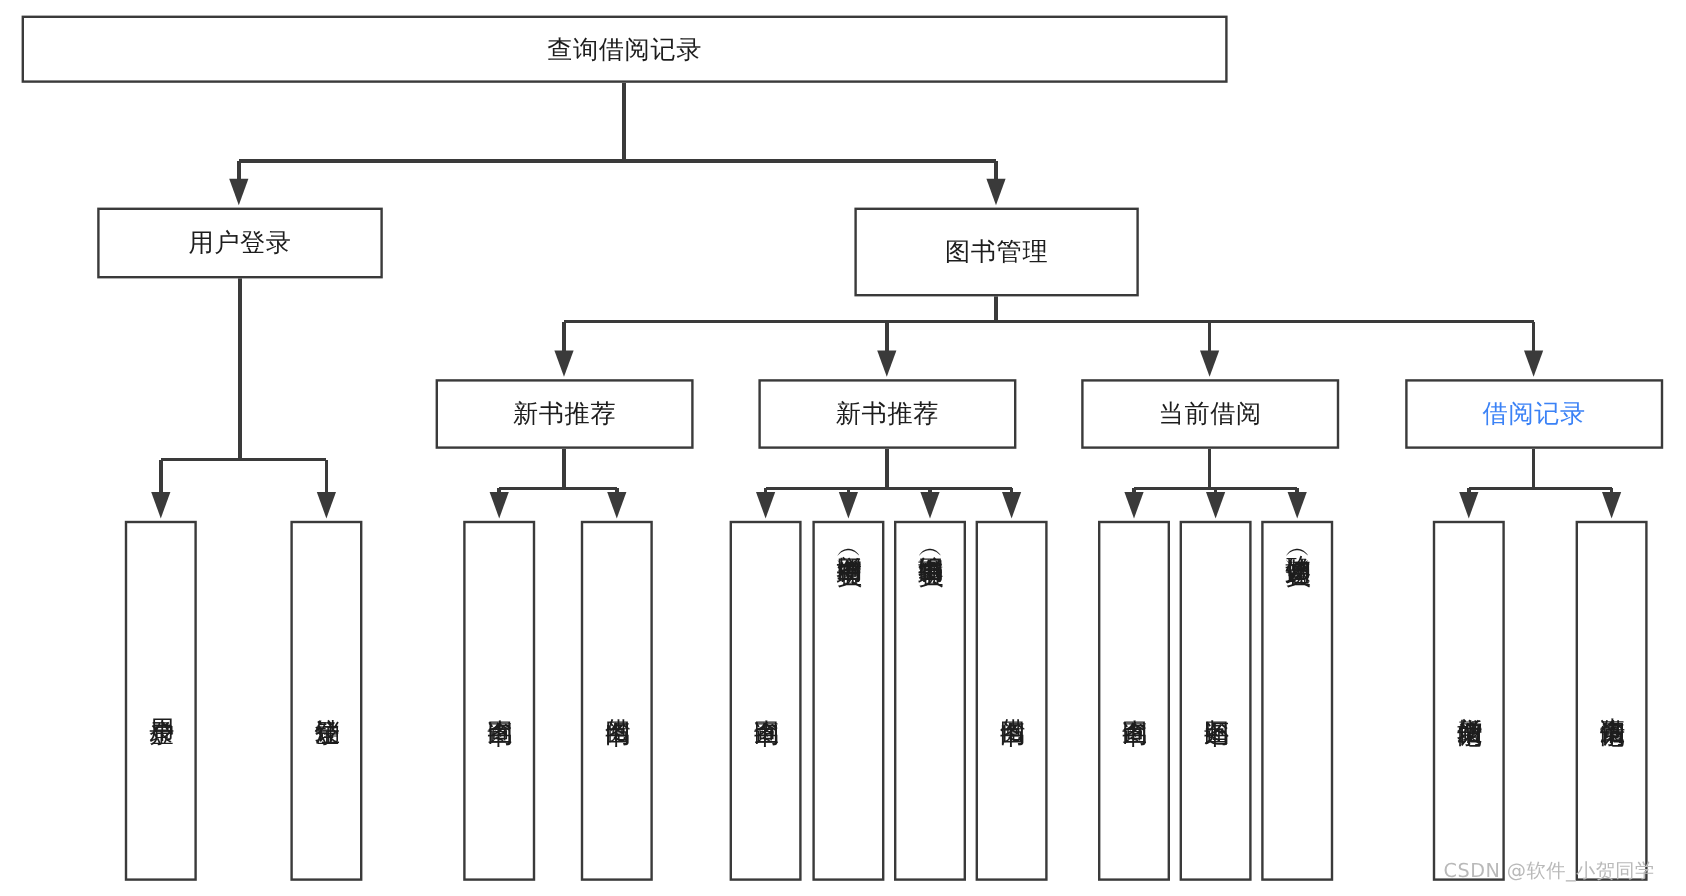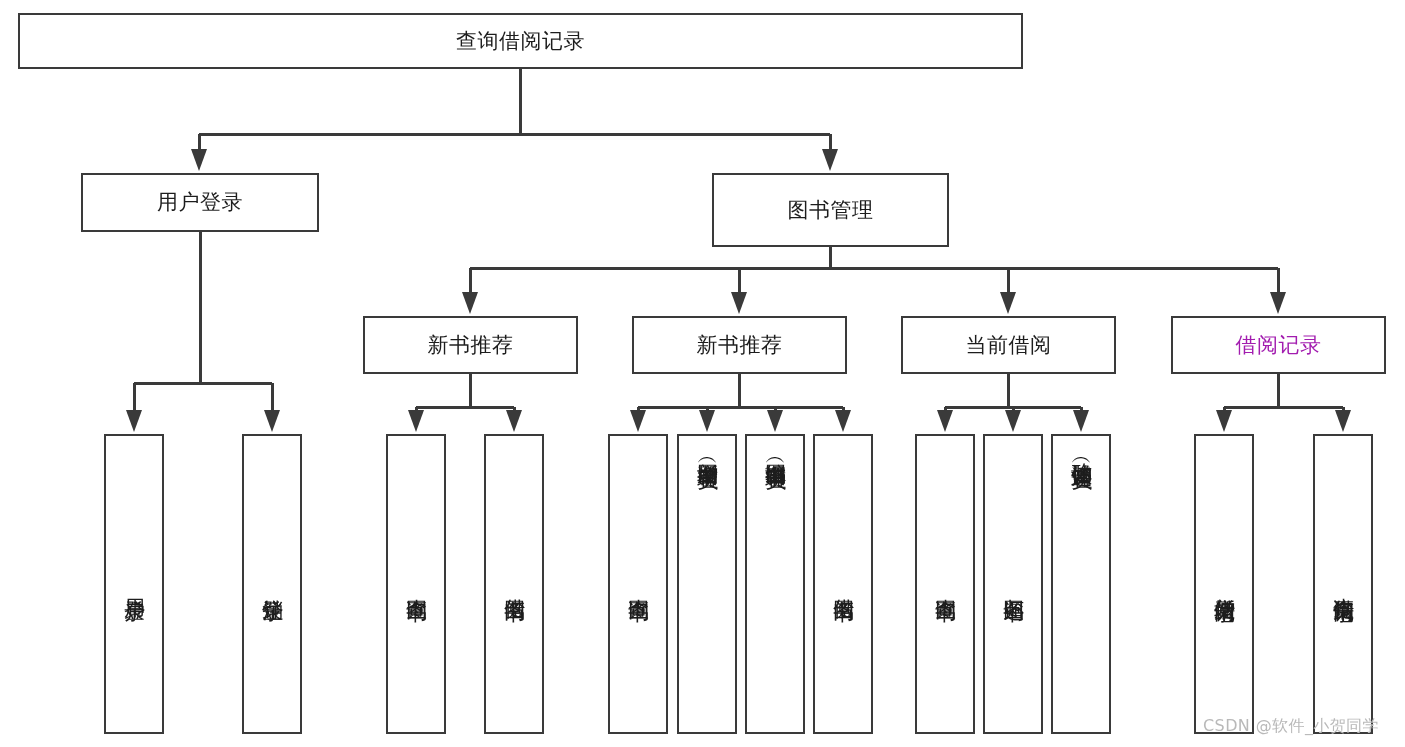--- a/index.html
+++ b/index.html
@@ -159,21 +159,21 @@
       <div class="node-box lvl-2" style="left: 363px; top: 316px; width: 215px; height: 58px; border-color: rgb(58, 58, 58);">
         <span class="node-label-h" style="color: rgb(29, 29, 29);">新书推荐</span>
       </div>
       <div class="node-box lvl-2" style="left: 632px; top: 316px; width: 215px; height: 58px; border-color: rgb(58, 58, 58);">
         <span class="node-label-h" style="color: rgb(29, 29, 29);">新书推荐</span>
       </div>
       <div class="node-box lvl-2" style="left: 901px; top: 316px; width: 215px; height: 58px; border-color: rgb(58, 58, 58);">
         <span class="node-label-h" style="color: rgb(29, 29, 29);">当前借阅</span>
       </div>
       <div class="node-box lvl-2" style="left: 1171px; top: 316px; width: 215px; height: 58px; border-color: rgb(58, 58, 58);">
-        <span class="node-label-h" style="color: #a21caf; text-align: center;">借阅记录</span>
+        <span class="node-label-h" style="color: #3b82f6; text-align: center;">借阅记录</span>
       </div>
       <div class="node-box lvl-2 vertical centered" style="left: 104px; top: 434px; width: 60px; height: 300px; border-color: rgb(58, 58, 58);">
         <span class="node-label-v" style="color: rgb(29, 29, 29);">用户登录</span>
       </div>
       <div class="node-box lvl-2 vertical centered" style="left: 242px; top: 434px; width: 60px; height: 300px; border-color: rgb(58, 58, 58);">
         <span class="node-label-v" style="color: rgb(29, 29, 29);">注销登录</span>
       </div>
       <div class="node-box lvl-3 vertical centered" style="left: 386px; top: 434px; width: 60px; height: 300px; border-color: rgb(58, 58, 58);">
         <span class="node-label-v" style="color: rgb(29, 29, 29);">查询图书</span>
       </div>

